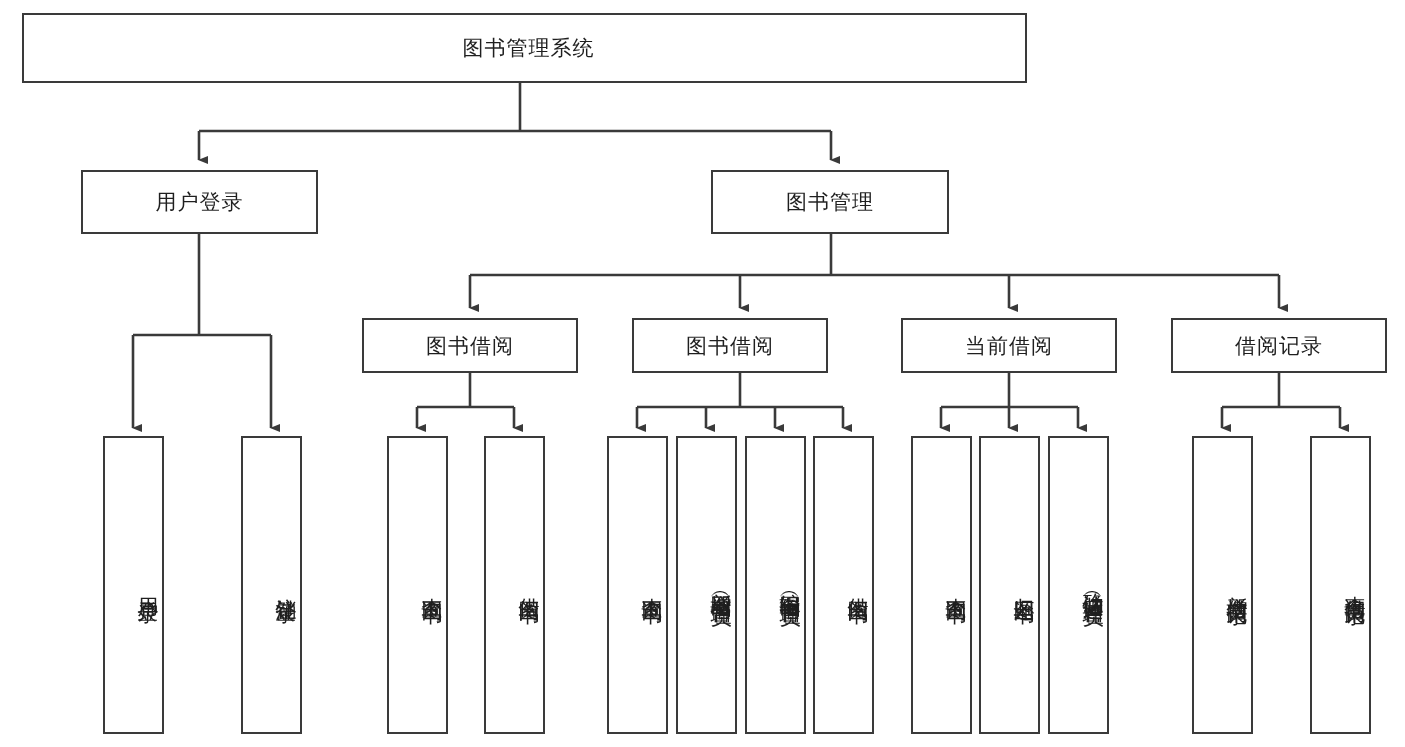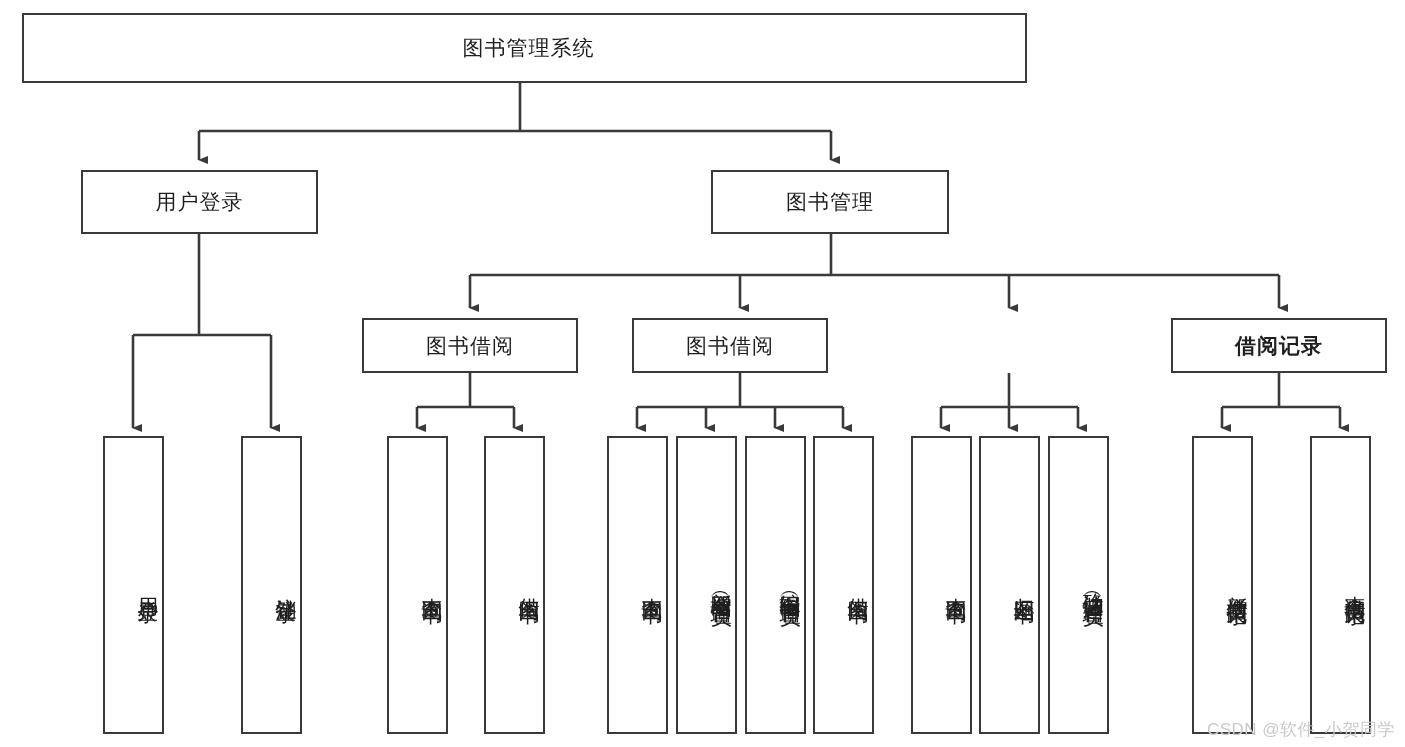--- a/index.html
+++ b/index.html
@@ -133,21 +133,24 @@
   <div class="node horiz" style="left:711px; top:170px; width:238px; height:64px;">
     <span>图书管理</span>
   </div>
 
   <div class="node horiz" style="left:362px; top:318px; width:216px; height:55px;">
     <span>图书借阅</span>
   </div>
   <div class="node horiz" style="left:632px; top:318px; width:196px; height:55px;">
     <span>图书借阅</span>
   </div>
-  <div class="node horiz" style="left:1171px; top:318px; width:216px; height:55px;font-weight:bold;">
+  <div class="node horiz" style="left:901px; top:318px; width:216px; height:55px;">
+    <span>当前借阅</span>
+  </div>
+  <div class="node horiz" style="left:1171px; top:318px; width:216px; height:55px;">
     <span>借阅记录</span>
   </div>
 
   <div class="node vert" style="left:103px; top:436px; width:61px; height:298px;">
     <span class="vtext">用户登录</span>
   </div>
   <div class="node vert" style="left:241px; top:436px; width:61px; height:298px;">
     <span class="vtext">注销登录</span>
   </div>
 
@@ -181,14 +184,13 @@
     <span class="vtext">确认归还（管理员）</span>
   </div>
 
   <div class="node vert" style="left:1192px; top:436px; width:61px; height:298px;">
     <span class="vtext">新增借阅记录</span>
   </div>
   <div class="node vert" style="left:1310px; top:436px; width:61px; height:298px;">
     <span class="vtext">查询借阅记录</span>
   </div>
 
-  <div id="watermark">CSDN @软件_小贺同学</div>
 </div>
 
 </body></html>

